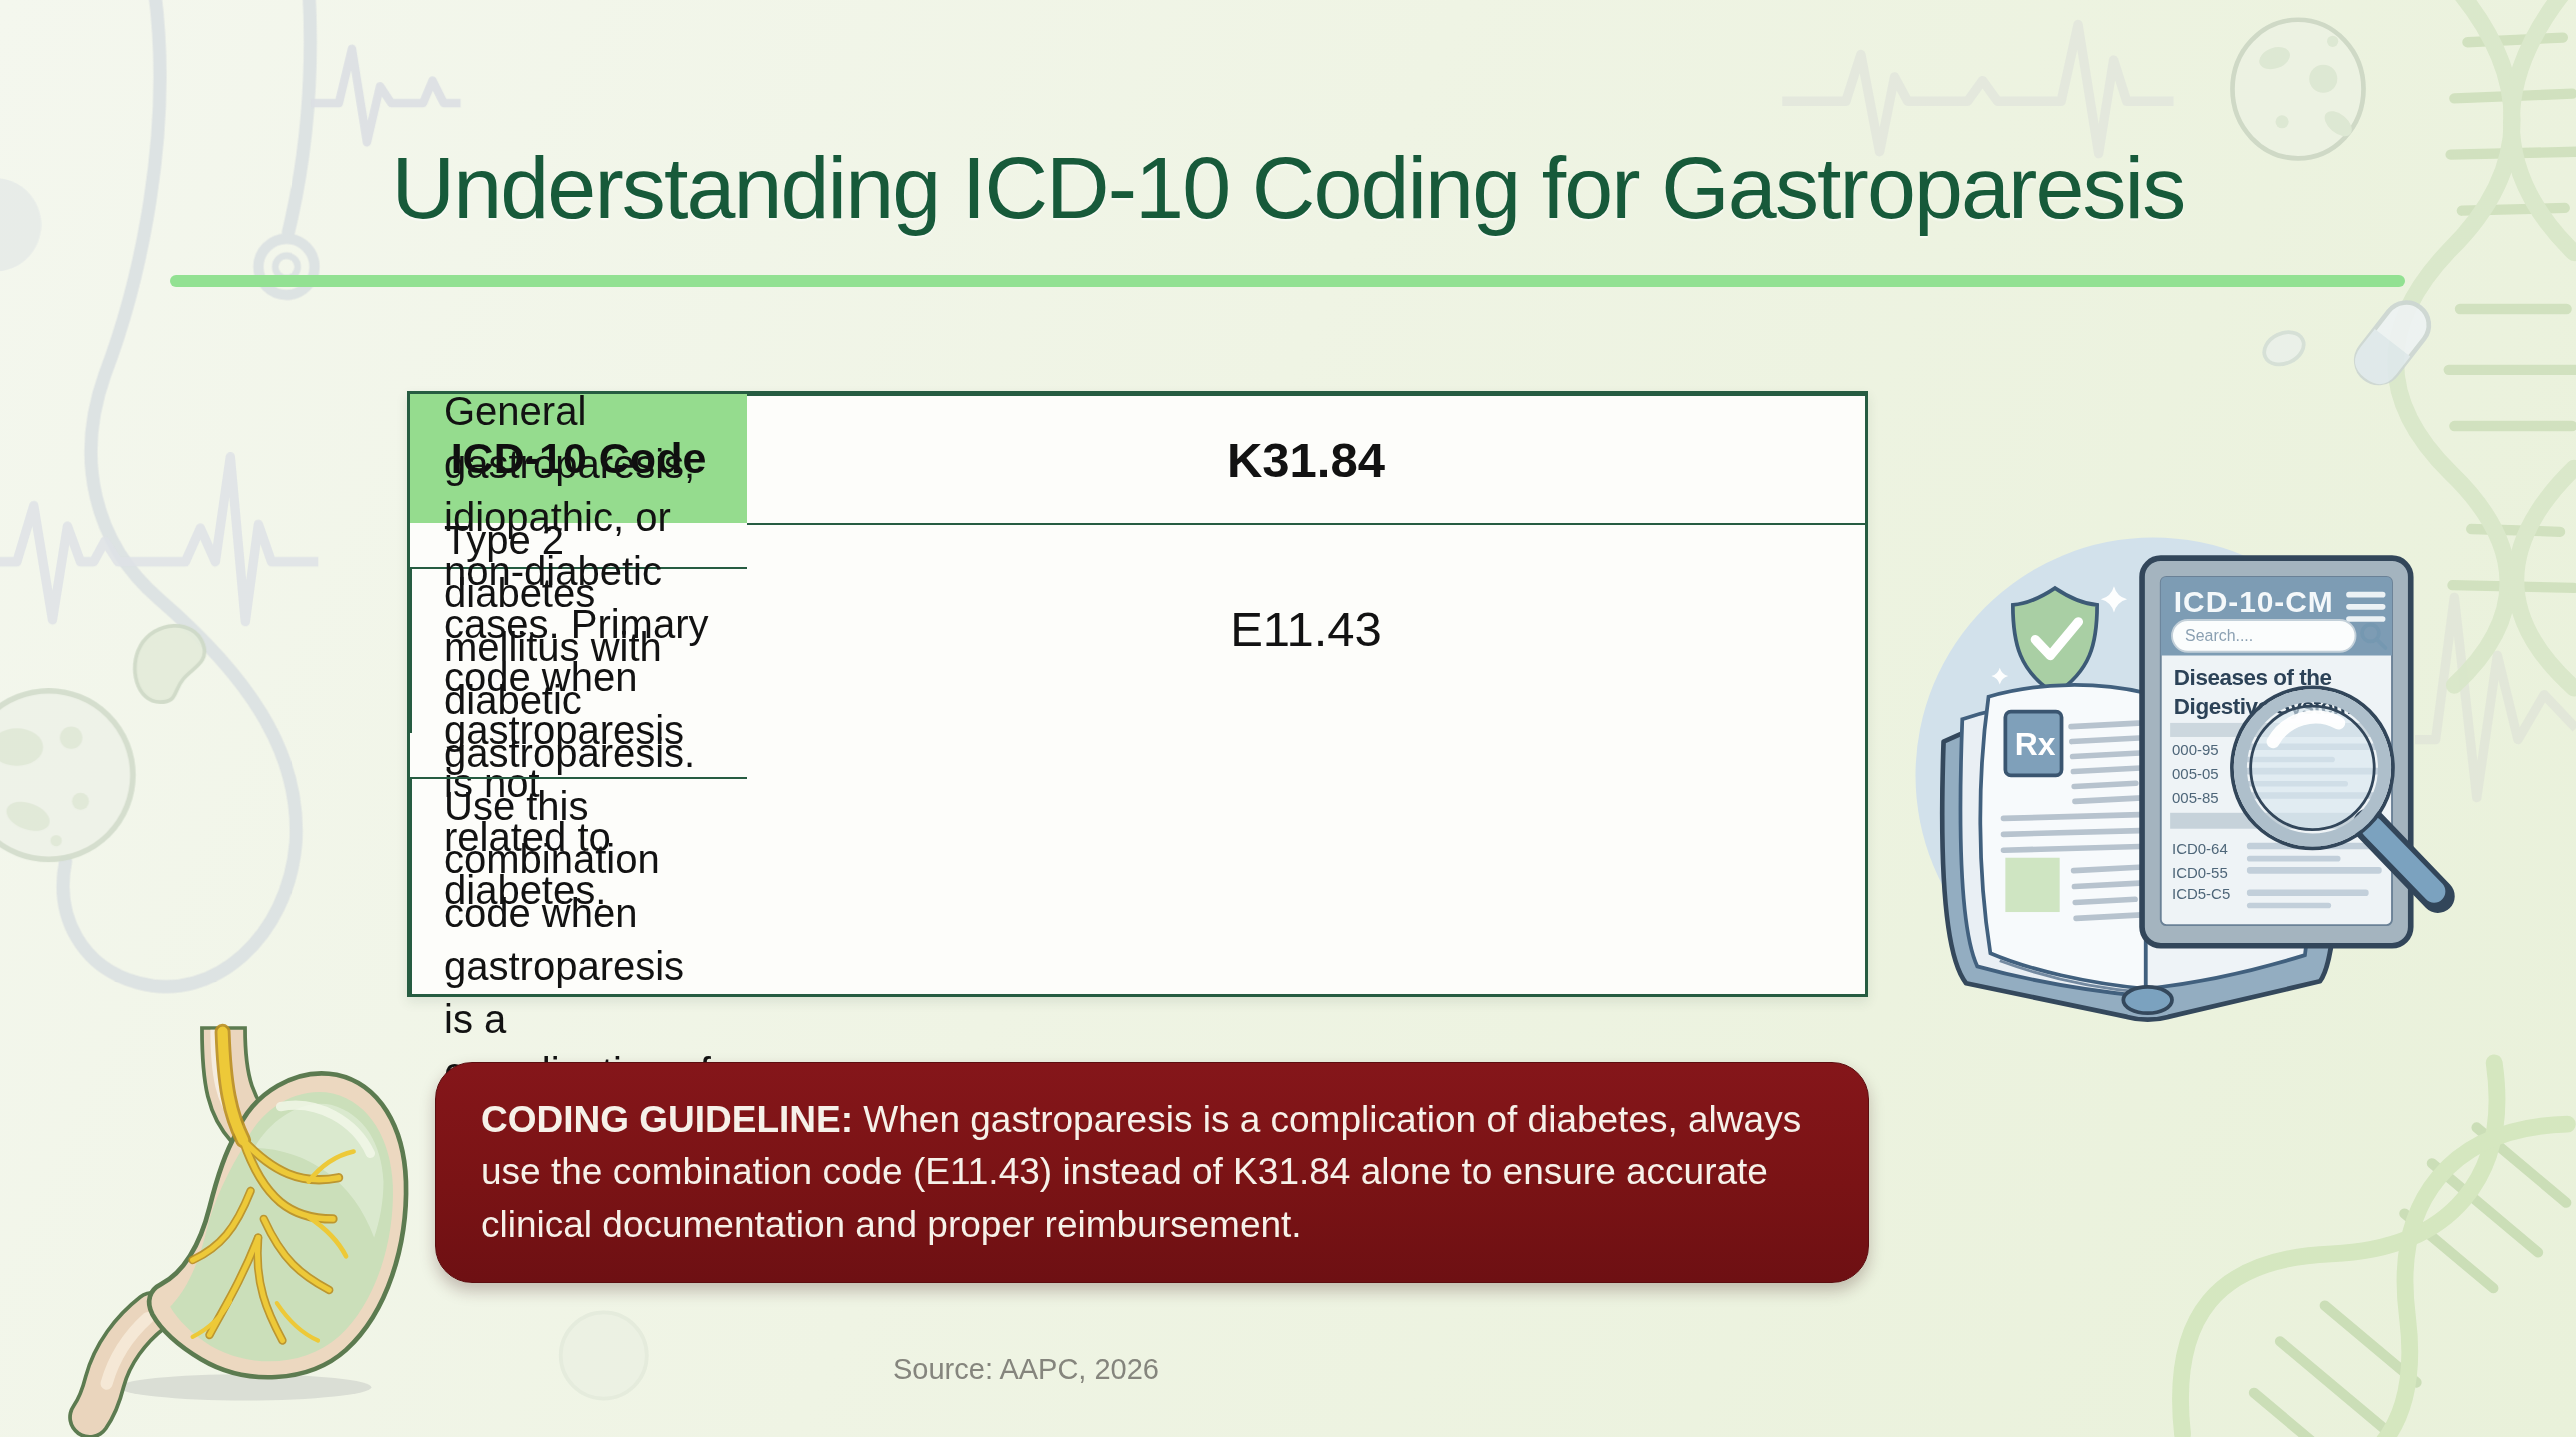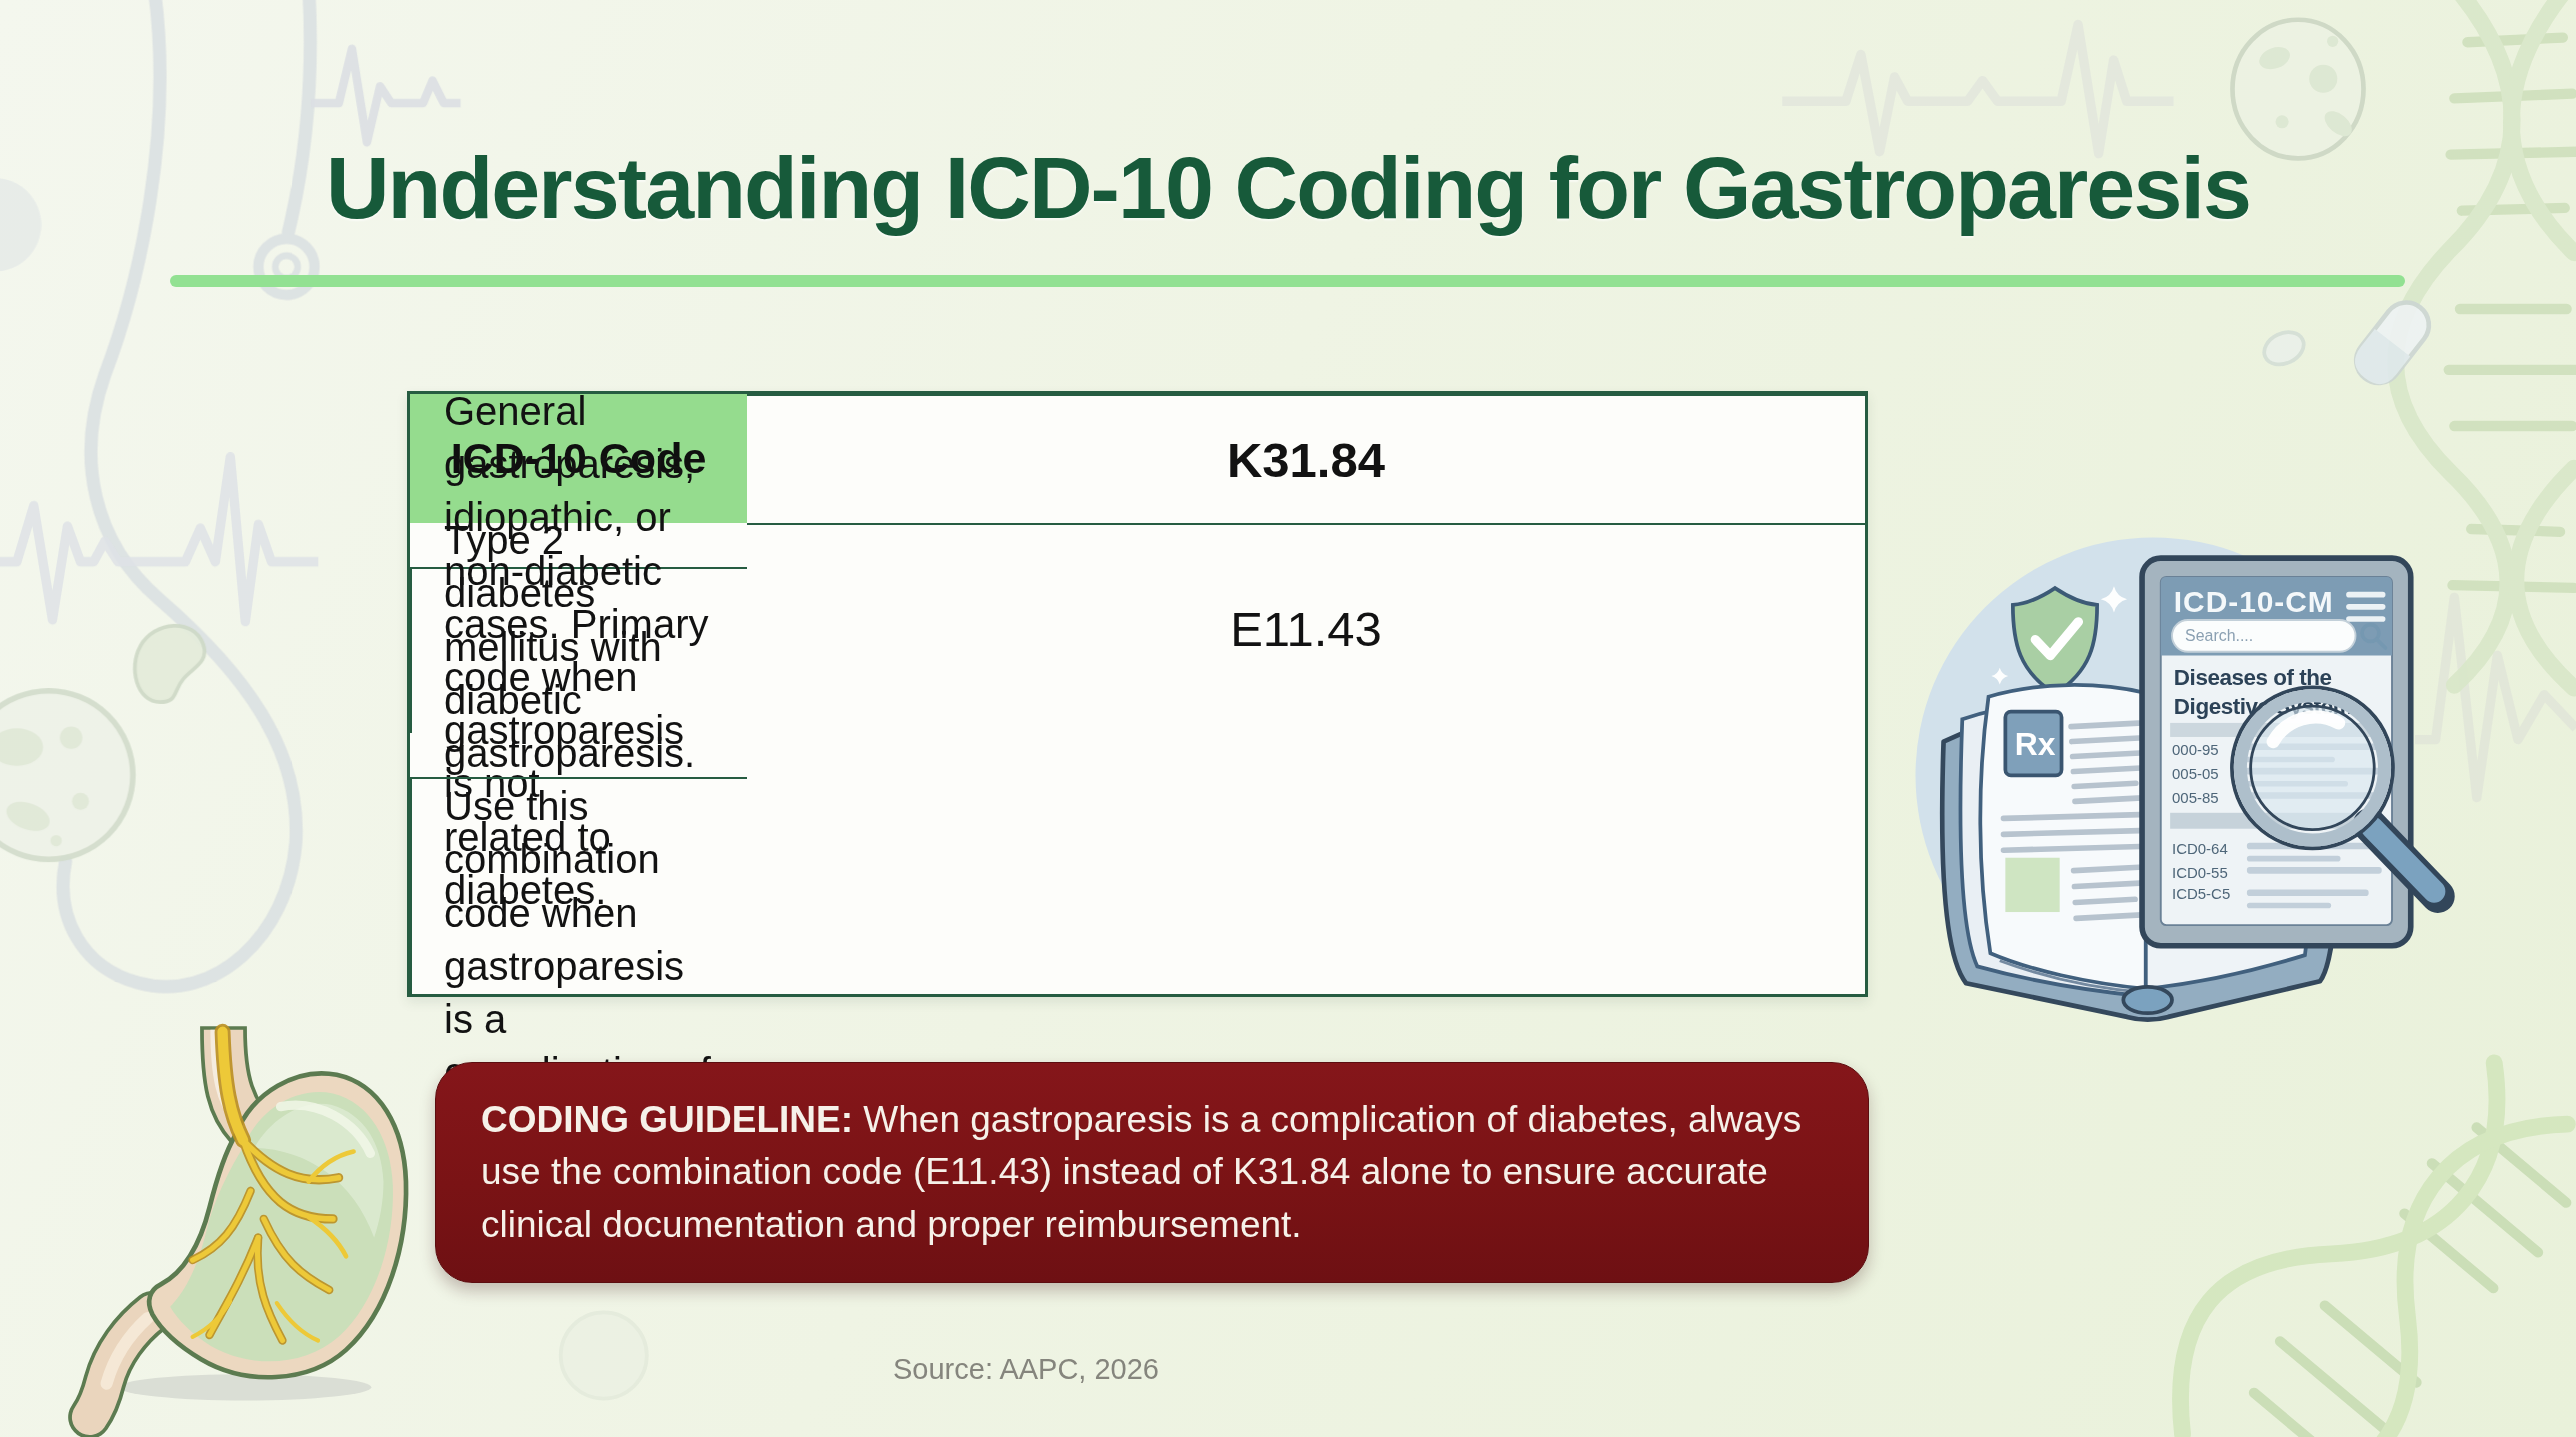--- a/index.html
+++ b/index.html
@@ -8,21 +8,21 @@
     background:linear-gradient(115deg,#f4f7ee 0%,#eff4e4 45%,#e9f1da 100%);
     font-family:"Liberation Sans",sans-serif;
   }
   svg{position:absolute;}
   #bg-doodles{left:0;top:0;z-index:0;}
   .layer{position:absolute;z-index:2;}
 
   
   .title{
     left:0;top:146;width:2576px;top:137px;text-align:center;
-    font-size:88px;font-weight:bold;letter-spacing:-1.9px;color:#175a3a;
+    font-size:88px;font-weight:normal;letter-spacing:-1.9px;color:#175a3a;
     text-shadow:0 1.9px 1.9px rgba(255,255,255,.6);
   }
   .divider{left:170px;top:275px;width:2235px;height:12px;border-radius:6.6px;background:#92e192;}
 
   
   .icd-table{
     left:407px;top:391px;width:1461px;box-sizing:border-box;
     border:3.7px solid #265c41;background:#fdfdfa;
     display:grid;grid-template-columns:337px 1fr;grid-template-rows:129px 210px 261px;
     box-shadow:0 4.7px 11.2px rgba(40,70,50,.10);

